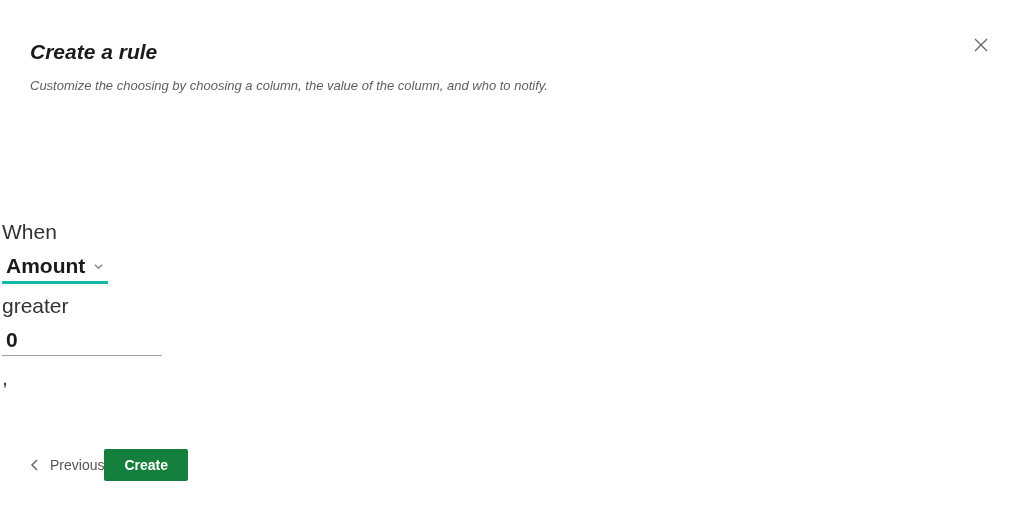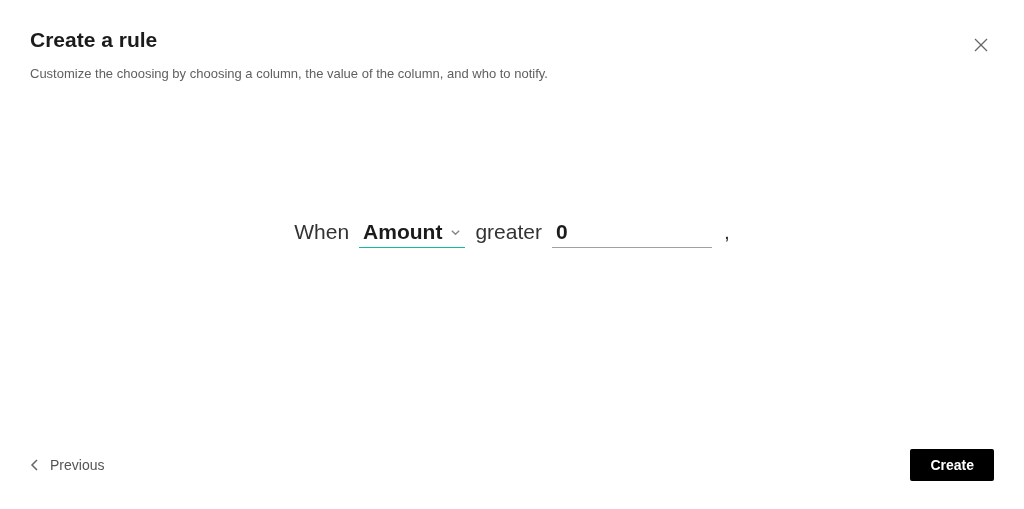--- a/index.html
+++ b/index.html
@@ -9,21 +9,22 @@
     }
     body {
       font-family: "Segoe UI", -apple-system, BlinkMacSystemFont, sans-serif;
       background: #ffffff;
       width: 1024px;
       height: 509px;
       position: relative;
       overflow: hidden;
     }
     .header {
-      padding: 28px 30px 12px 30px;
+      padding: 40px 30px 12px 30px;
+      font-style: italic;
     }
     .title {
       font-size: 21px;
       font-weight: 600;
       color: #1b1b1b;
       margin-bottom: 14px;
     }
     .subtitle {
       font-size: 13px;
       color: #5f5f5f;
@@ -50,30 +51,31 @@
       right: 0;
       text-align: center;
     }
     .sentence-line {
       display: flex;
       justify-content: center;
       align-items: baseline;
       gap: 10px;
       flex-wrap: wrap;
       margin-bottom: 32px;
+      flex-direction: column;
     }
     .plain-text {
       font-size: 21px;
       color: #333;
       font-weight: 400;
     }
     .field {
       display: inline-flex;
       align-items: center;
-      border-bottom: 1px solid #14b8a6;
+      border-bottom: 3px solid #14b8a6;
       padding: 0 4px 3px 4px;
       cursor: pointer;
     }
     .field-value {
       font-size: 21px;
       font-weight: 600;
       color: #1b1b1b;
     }
     .field .chev {
       margin-left: 8px;
@@ -101,38 +103,38 @@
       font-size: 21px;
       color: #333;
       margin-left: 2px;
     }
     .footer {
       position: absolute;
       bottom: 28px;
       left: 30px;
       right: 30px;
       display: flex;
-      justify-content: space-between;
+      justify-content: flex-start;
       align-items: center;
     }
     .back-btn {
       display: inline-flex;
       align-items: center;
       gap: 10px;
       color: #555;
       font-size: 14px;
       cursor: pointer;
     }
     .back-btn svg {
       width: 10px;
       height: 14px;
       stroke: #666;
     }
     .create-btn {
-      background: #000000;
+      background: #15803d;
       color: #ffffff;
       border: none;
       padding: 8px 20px;
       font-size: 14px;
       font-weight: 600;
       cursor: pointer;
       border-radius: 2px;
     }
   </style>
 </head>

